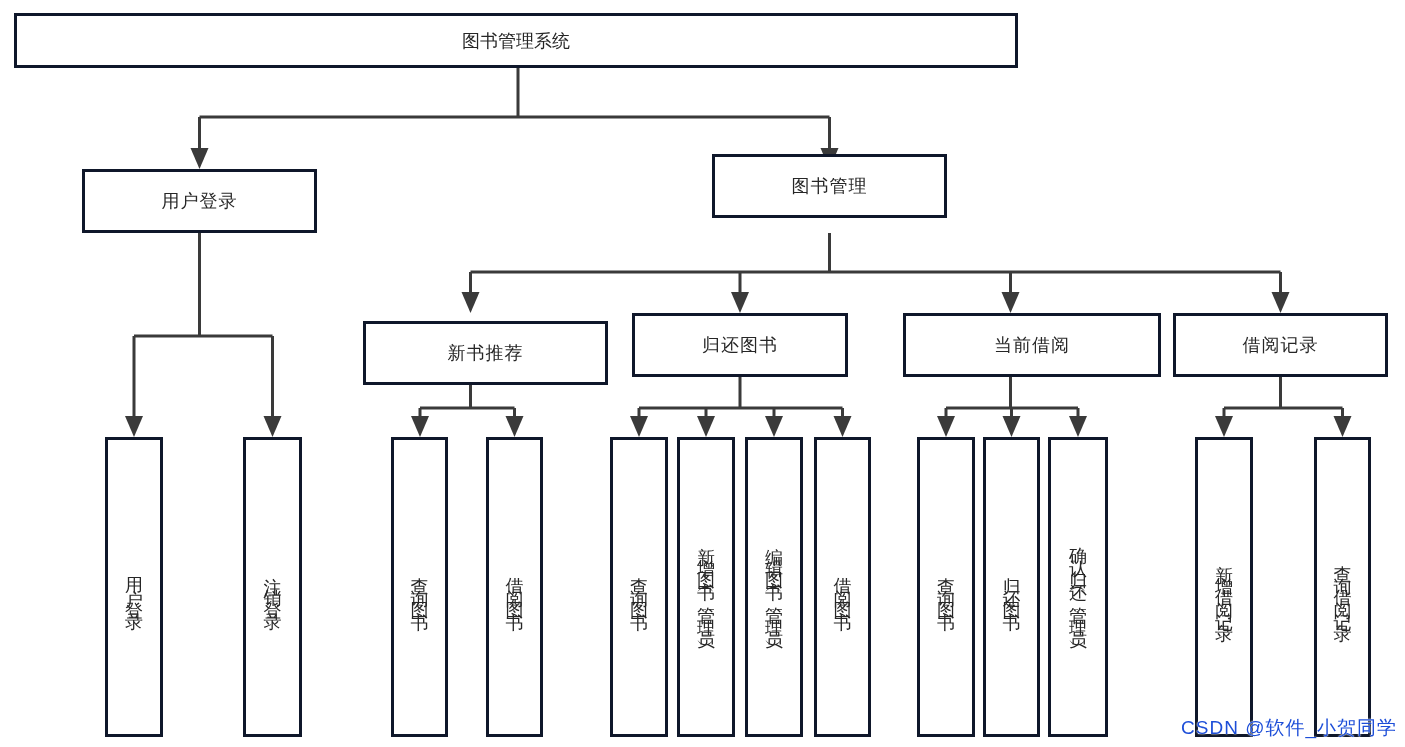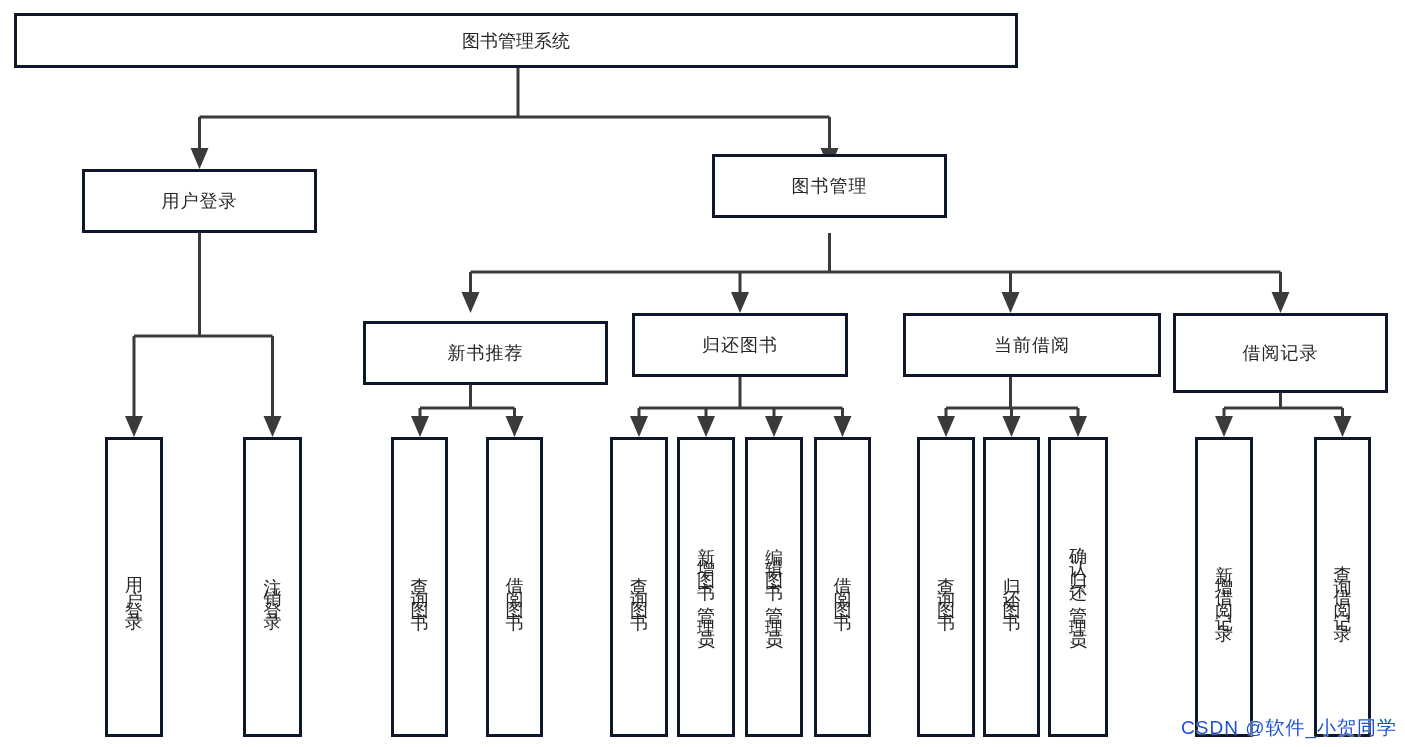--- a/index.html
+++ b/index.html
@@ -65,21 +65,21 @@
   </svg>
 
   <div class="node root" style="left:14px;top:13px;width:1004px;height:55px;">图书管理系统</div>
 
   <div class="node h-node" style="left:82px;top:169px;width:235px;height:64px;">用户登录</div>
   <div class="node h-node" style="left:712px;top:154px;width:235px;height:64px;">图书管理</div>
 
   <div class="node h-node" style="left:363px;top:313px;width:245px;height:64px;margin-top:8px;">新书推荐</div>
   <div class="node h-node" style="left:632px;top:313px;width:216px;height:64px;">归还图书</div>
   <div class="node h-node" style="left:903px;top:313px;width:258px;height:64px;">当前借阅</div>
-  <div class="node h-node" style="left:1173px;top:313px;width:215px;height:80px;">借阅记录</div>
+  <div class="node h-node" style="left:1173px;top:313px;width:215px;height:64px;">借阅记录</div>
 
   <div class="node leaf" style="left:105px;top:437px;width:58px;height:300px;">
     <span>用户登录</span>
   </div>
   <div class="node leaf" style="left:243px;top:437px;width:59px;height:300px;">
     <span>注销登录</span>
   </div>
 
   <div class="node leaf" style="left:391px;top:437px;width:57px;height:300px;">
     <span>查询图书</span>

